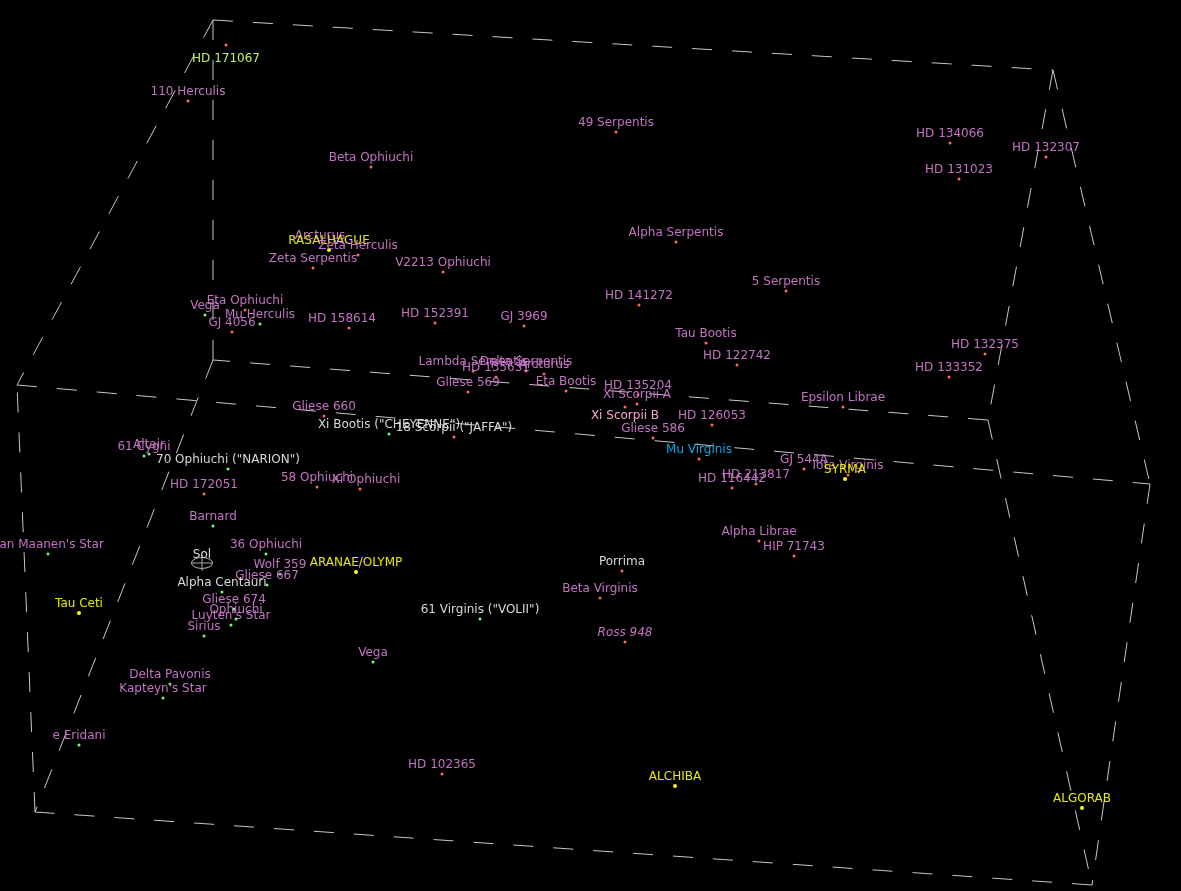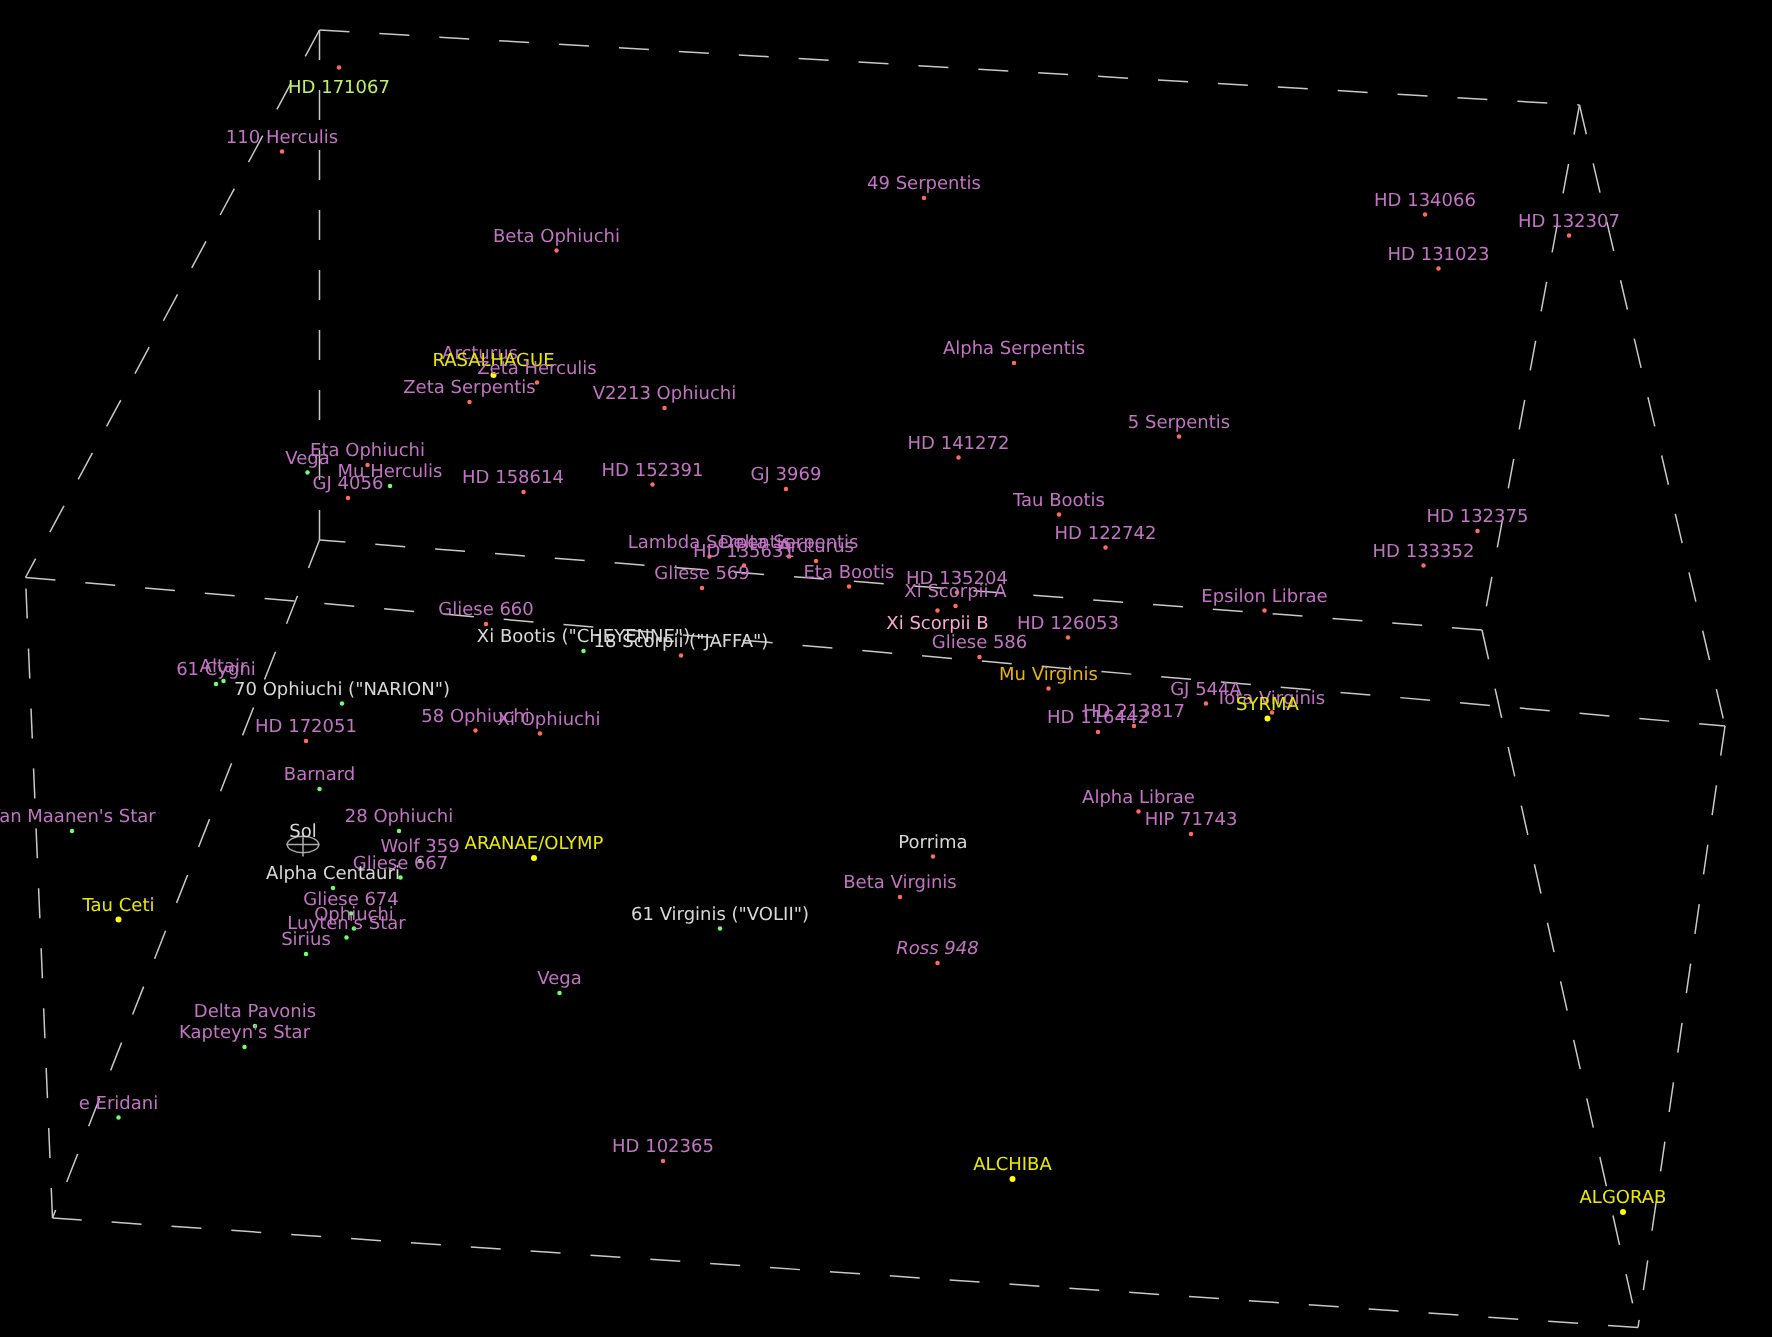--- a/index.html
+++ b/index.html
@@ -202,21 +202,21 @@
       <div>
         <div class="dot" style="left: 144px; top: 456px; background: rgb(110, 255, 110);"></div>
         <div class="lbl" style="left: 144px; top: 439px; color: rgb(195, 115, 195);">61 Cygni</div>
       </div>
       <div>
         <div class="dot" style="left: 149px; top: 454px; background: rgb(110, 255, 110);"></div>
         <div class="lbl" style="left: 149px; top: 437px; color: rgb(195, 115, 195);">Altair</div>
       </div>
       <div>
         <div class="dot" style="left: 699px; top: 459px; background: rgb(255, 106, 90);"></div>
-        <div class="lbl" style="left: 699px; top: 442px; color: #eab308;">Mu Virginis</div>
+        <div class="lbl" style="left: 699px; top: 442px; color: #0ea5e9;">Mu Virginis</div>
       </div>
       <div>
         <div class="dot" style="left: 228px; top: 469px; background: rgb(110, 255, 110);"></div>
         <div class="lbl" style="left: 228px; top: 452px; color: rgb(216, 216, 216);">70 Ophiuchi ("NARION")</div>
       </div>
       <div>
         <div class="dot" style="left: 804px; top: 469px; background: rgb(255, 106, 90);"></div>
         <div class="lbl" style="left: 804px; top: 452px; color: rgb(195, 115, 195);">GJ 544A</div>
       </div>
       <div>
@@ -258,21 +258,21 @@
       <div>
         <div class="dot" style="left: 794px; top: 556px; background: rgb(255, 106, 90);"></div>
         <div class="lbl" style="left: 794px; top: 539px; color: rgb(195, 115, 195);">HIP 71743</div>
       </div>
       <div>
         <div class="dot" style="left: 48px; top: 554px; background: rgb(110, 255, 110);"></div>
         <div class="lbl" style="left: 48px; top: 537px; color: rgb(195, 115, 195);">Van Maanen's Star</div>
       </div>
       <div>
         <div class="dot" style="left: 266px; top: 554px; background: rgb(110, 255, 110);"></div>
-        <div class="lbl" style="left: 266px; top: 537px; color: rgb(195, 115, 195);">28 Ophiuchi</div>
+        <div class="lbl" style="left: 266px; top: 537px; color: rgb(195, 115, 195);">36 Ophiuchi</div>
       </div>
       <div>
         <div class="dot" style="left: 622px; top: 571px; background: rgb(255, 106, 90);"></div>
         <div class="lbl" style="left: 622px; top: 554px; color: rgb(216, 216, 216);">Porrima</div>
       </div>
       <div>
         <div class="dot" style="left: 280px; top: 574px; background: rgb(110, 255, 110);"></div>
         <div class="lbl" style="left: 280px; top: 557px; color: rgb(195, 115, 195);">Wolf 359</div>
       </div>
       <div>

